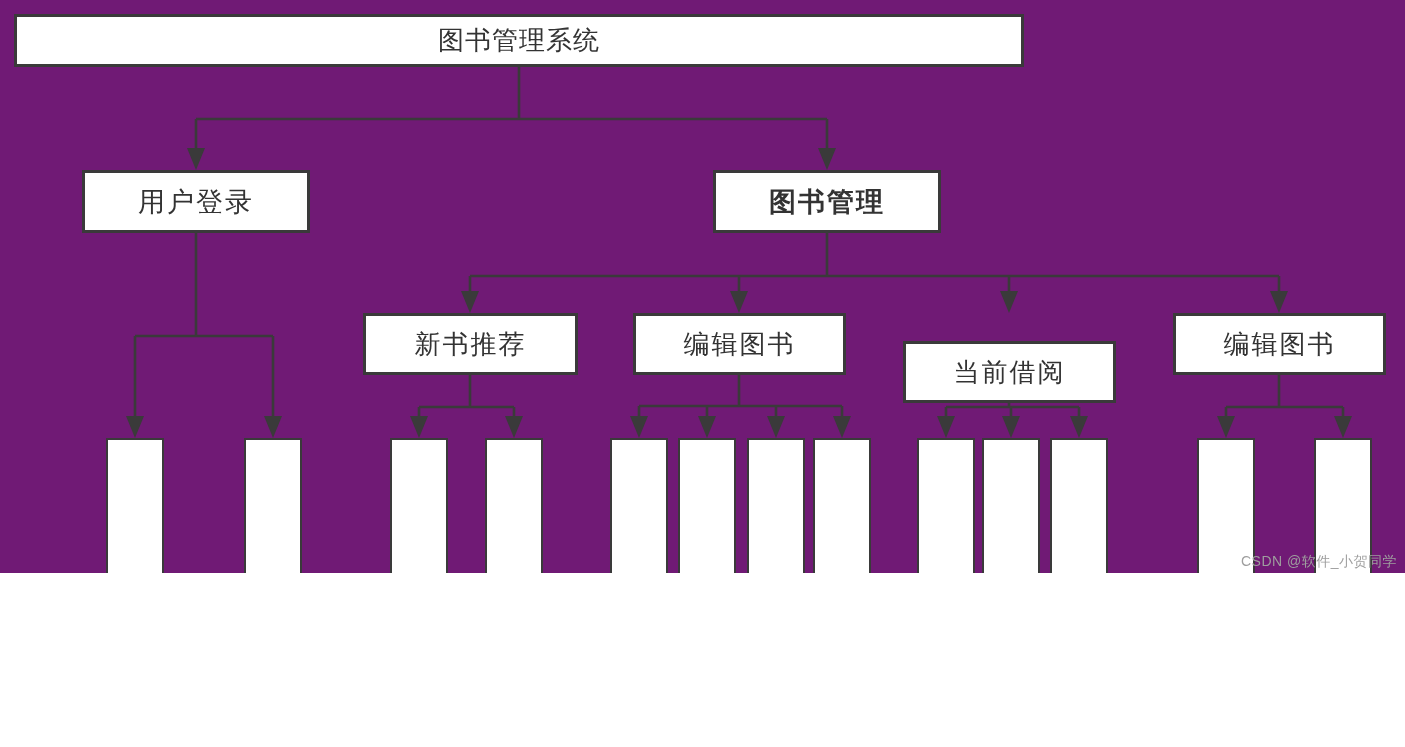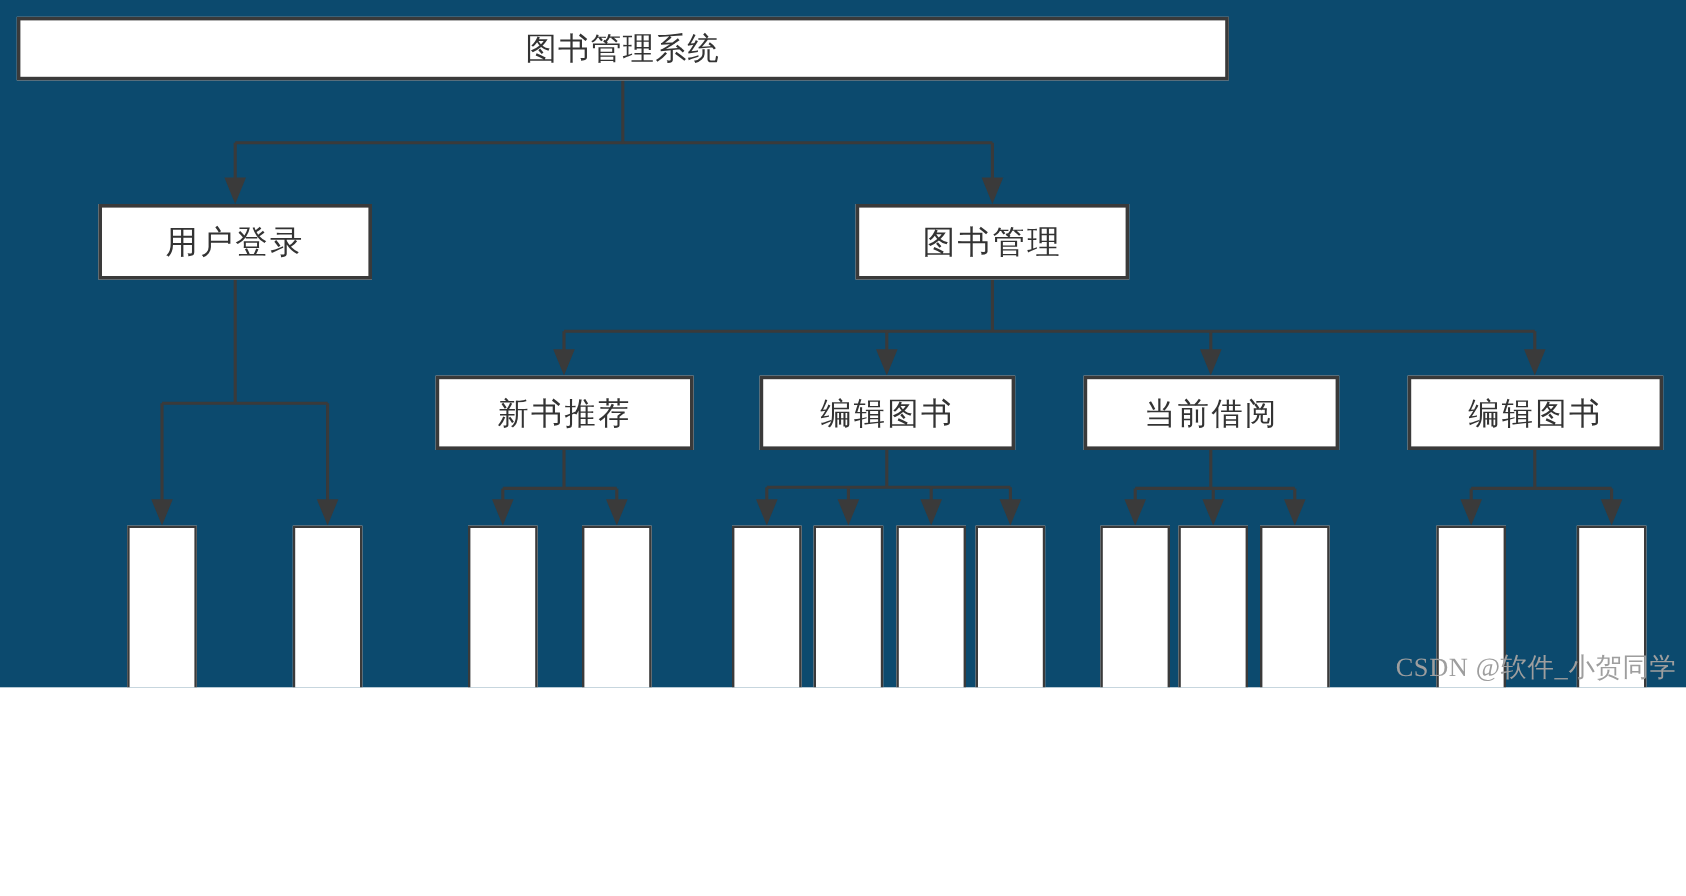--- a/index.html
+++ b/index.html
@@ -3,21 +3,21 @@
 <meta charset="utf-8">
 <style>
   * { box-sizing: border-box; margin: 0; padding: 0; }
   html, body { background: #ffffff; }
   body { font-family: "Liberation Sans", "DejaVu Sans", sans-serif; }
 
   .canvas {
     position: relative;
     width: 1405px;
     height: 573px;
-    background: #0c4a6e;
+    background: #701a75;
     overflow: hidden;
   }
 
   .connector-layer {
     position: absolute;
     left: 0; top: 0;
     width: 1405px; height: 747px;
     z-index: 1;
   }
 
@@ -33,26 +33,26 @@
   }
 
   .node-root {
     left: 14px; top: 14px; width: 1010px; height: 53px;
     font-size: 26px;
     letter-spacing: 1px;
   }
 
   .node-l2 { top: 170px; width: 228px; height: 63px; font-size: 27px; letter-spacing: 2px; }
   .node-l2.pos-a { left: 82px; }
-  .node-l2.pos-b { left: 713px; }
+  .node-l2.pos-b { left: 713px; font-weight: bold; }
 
   .node-l3 { top: 313px; height: 62px; font-size: 26px; letter-spacing: 2px; }
   .node-l3.pos-a { left: 363px; width: 215px; }
   .node-l3.pos-b { left: 633px; width: 213px; }
-  .node-l3.pos-c { left: 903px; width: 213px; }
+  .node-l3.pos-c { left: 903px; width: 213px; margin-top: 28px; }
   .node-l3.pos-d { left: 1173px; width: 213px; }
 
   .leaf {
     position: absolute;
     top: 438px;
     width: 58px;
     height: 297px;
     background: #ffffff;
     border: 2.5px solid #3a3a3a;
     display: flex;
@@ -81,25 +81,24 @@
   .leaf.x-917  { left: 917px; }
   .leaf.x-982  { left: 982px; }
   .leaf.x-1050 { left: 1050px; }
   .leaf.x-1197 { left: 1197px; }
   .leaf.x-1314 { left: 1314px; }
 
   .watermark {
     position: absolute;
     right: 8px;
     bottom: 2px;
-    font-size: 22px;
+    font-size: 14px;
     color: #9e9e9e;
     z-index: 3;
     letter-spacing: 0.5px;
-    font-family: Liberation Serif, serif;
   }
 
   svg line, svg path { stroke: #3a3a3a; stroke-width: 2.6; fill: none; }
   svg polygon { fill: #3a3a3a; stroke: none; }
 </style>
 </head>
 <body>
 
 <div class="canvas">
 

